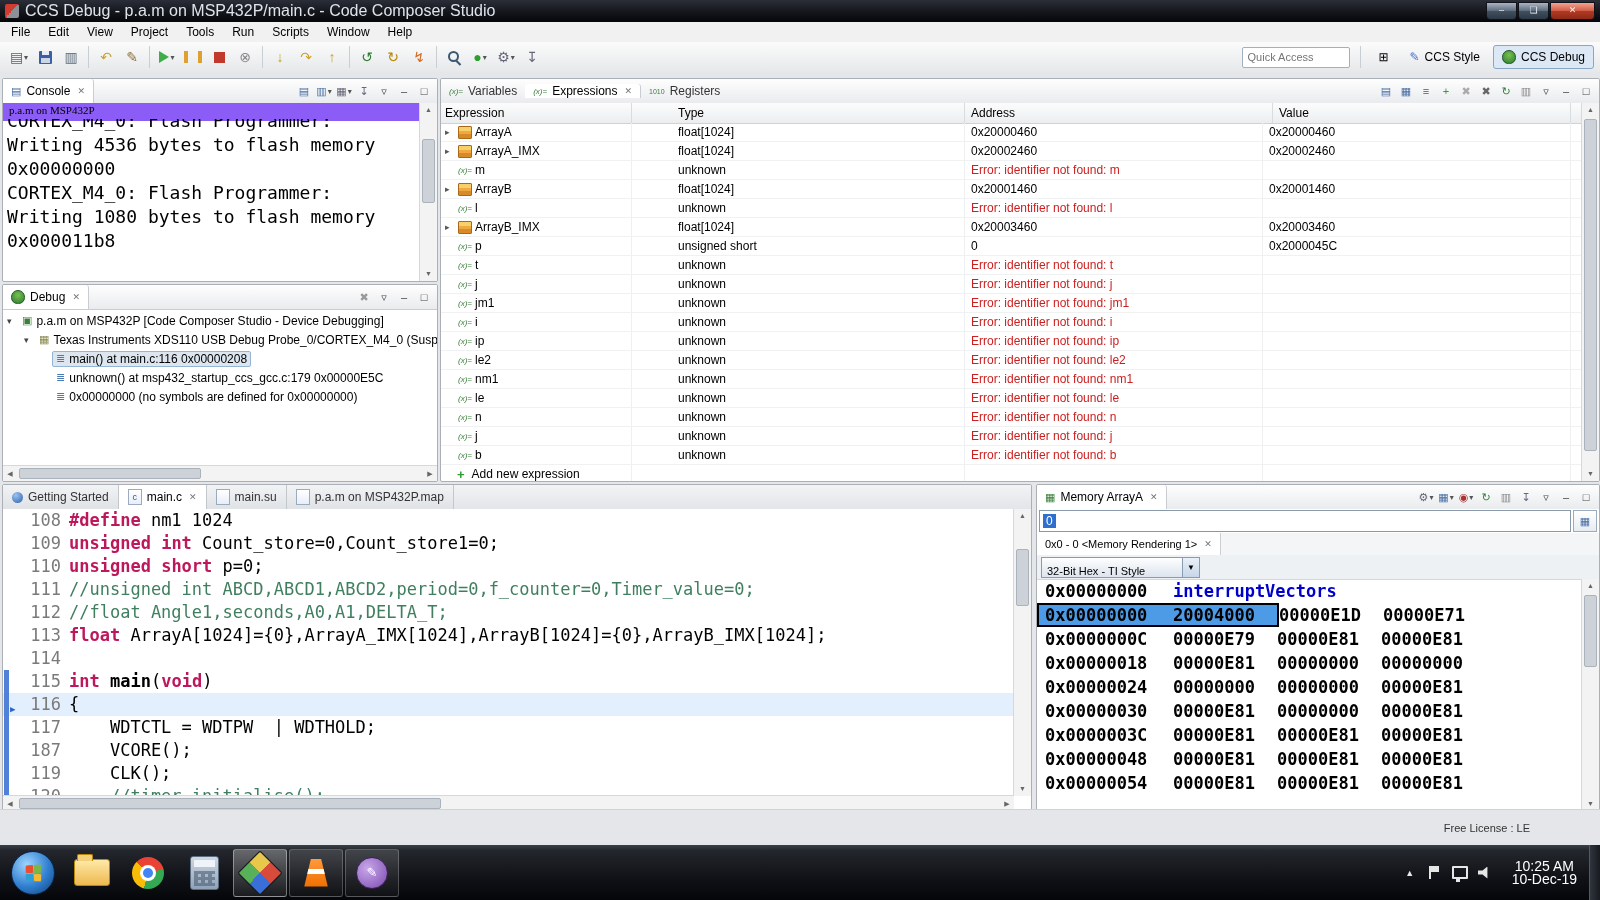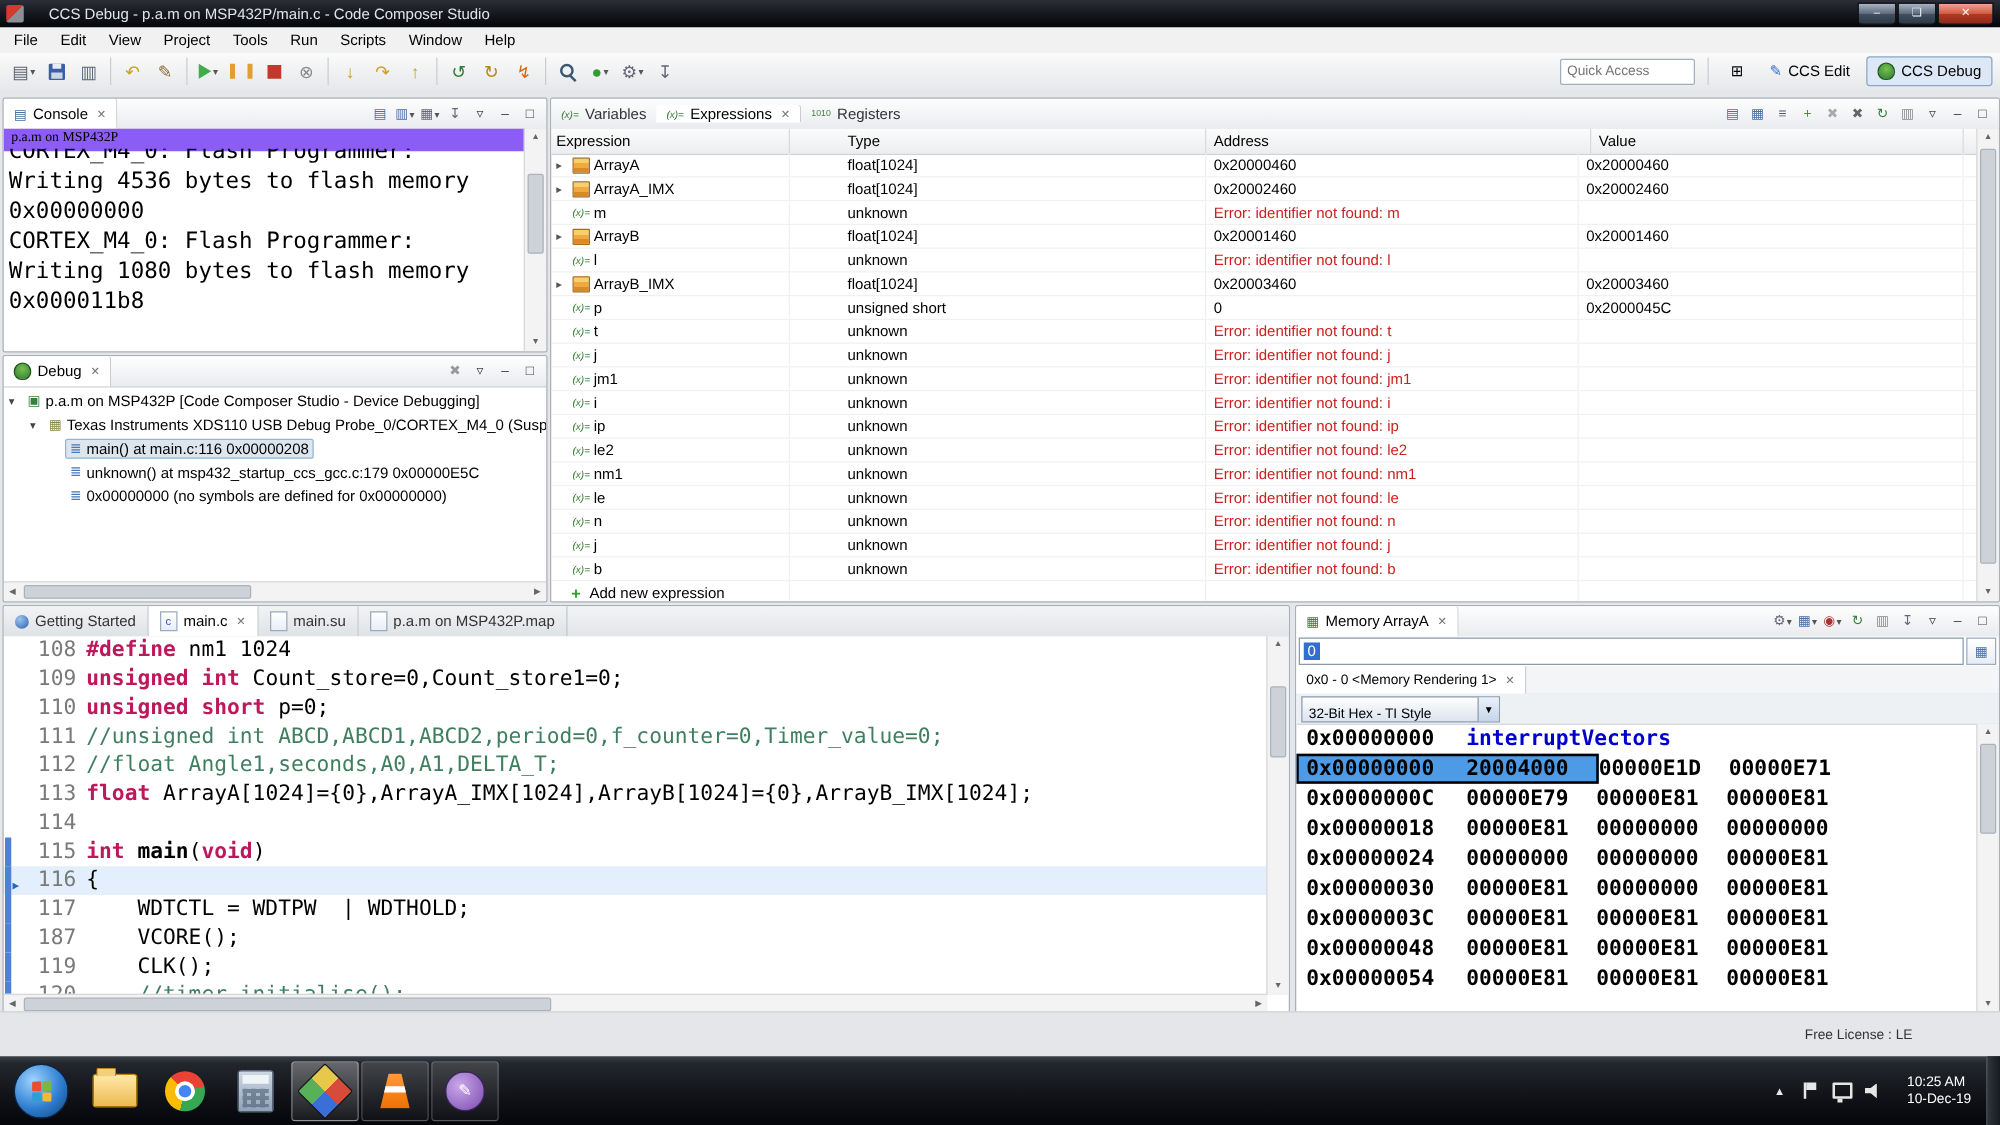--- a/index.html
+++ b/index.html
@@ -2,21 +2,21 @@
 <html><head>
 <meta charset="utf-8">
 <style>
   html,body{margin:0;padding:0;}
   body{width:1600px;height:900px;overflow:hidden;font-family:"Liberation Sans",sans-serif;font-size:12px;color:#000;background:#000;}
   i{font-style:normal;}
   .screen{position:relative;width:1600px;height:900px;background:#e4e6e9;overflow:hidden;}
 
   
   .titlebar{position:absolute;top:0;left:0;right:0;height:22px;background:linear-gradient(#2b2e38,#14161c 55%,#05060a);display:flex;align-items:center;gap:6px;padding:0 5px;}
-  .titlebar .title{color:#dfe3ea;font-size:12px;white-space:nowrap;margin-left:14px;}
+  .titlebar .title{color:#dfe3ea;font-size:16px;white-space:nowrap;}
   .app-icon16{width:14px;height:14px;border-radius:2px;background:linear-gradient(135deg,#d23b2f 0 50%,#8a8f98 50% 100%);flex:none;}
   .win-controls{margin-left:auto;display:flex;gap:1px;}
   .win-btn{width:29px;height:16px;border:1px solid #11131a;border-radius:0 0 4px 4px;background:linear-gradient(#aab4c2,#5c6a7c 50%,#42505f 50%,#2c3947);color:#f2f4f7;font-size:9px;line-height:14px;text-align:center;}
   .win-btn.close{width:43px;background:linear-gradient(#f0a492,#d25a42 50%,#b23a24 50%,#8f2a18);}
 
   
   .menubar{position:absolute;top:22px;left:0;right:0;height:20px;background:#f1f1f1;border-bottom:1px solid #e2e2e2;display:flex;align-items:center;padding-left:2px;}
   .menu-item{padding:3px 9px;}
   .toolbar{position:absolute;top:42px;left:0;right:0;height:30px;background:linear-gradient(#fbfbfb,#e6e8ea);border-bottom:1px solid #b9bec4;display:flex;align-items:center;padding:0 6px;}
   .tb-strip{display:flex;align-items:center;}
@@ -160,21 +160,21 @@
   .ic-vlc::after{content:"";position:absolute;top:36%;left:0;right:0;height:18%;background:#fff;}
   .ic-paint{width:30px;height:30px;border-radius:50%;background:radial-gradient(circle at 35% 35%,#c9a7e8,#7a4ab0);border:1px solid #3a2458;display:flex;align-items:center;justify-content:center;color:#fff;font-size:13px;}
   .tray{margin-left:auto;display:flex;align-items:center;gap:9px;padding-right:2px;}
   .tray-arrow{color:#e8e8e8;font-size:9px;}
   .tray-ic{display:flex;align-items:center;justify-content:center;width:16px;height:16px;}
   .tric-flag{width:10px;height:13px;border-left:2px solid #e6e6e6;position:relative;}
   .tric-flag::before{content:"";position:absolute;left:0;top:0;width:8px;height:6px;background:#e6e6e6;}
   .tric-network{width:12px;height:9px;border:2px solid #e6e6e6;border-radius:1px;position:relative;}
   .tric-network::after{content:"";position:absolute;left:2px;bottom:-5px;width:4px;height:3px;background:#e6e6e6;}
   .tric-volume{width:14px;height:12px;background:#e6e6e6;clip-path:polygon(0 33%,35% 33%,70% 0,70% 100%,35% 67%,0 67%);}
-  .clock{color:#fff;font-size:11px;line-height:13px;padding:0 10px;white-space:nowrap;}
+  .clock{color:#fff;font-size:14px;text-align:center;line-height:13px;padding:0 10px;white-space:nowrap;}
   .show-desktop{width:10px;height:55px;background:linear-gradient(90deg,#30343c,#171a20);border-left:1px solid #555a62;flex:none;}
 </style>
 </head>
 <body>
 
 <div class="screen">
 
   <div class="titlebar">
     <span class="app-icon16"></span>
     <span class="title">CCS Debug - p.a.m on MSP432P/main.c - Code Composer Studio</span>
@@ -266,21 +266,21 @@
           <i class="glyph" style="color: rgb(102, 102, 119);">↧</i>
         </span>
       </div>
     <div class="toolbar-right">
       <input class="quick-access" placeholder="Quick Access" style="">
       <div class="tb-sep"></div>
       <div class="persp">
           <div class="tb-icon">⊞</div>
           <div class="persp-btn">
             <i class="glyph" style="color: rgb(58, 111, 208); font-size: 12px;">✎</i>
-            <span>CCS Edit</span>
+            <span>CCS Style</span>
           </div>
           <div class="persp-btn active">
             <i class="shp shape-bug"></i>
             <span>CCS Debug</span>
           </div>
         </div>
     </div>
   </div>
 
   <div class="workspace">

